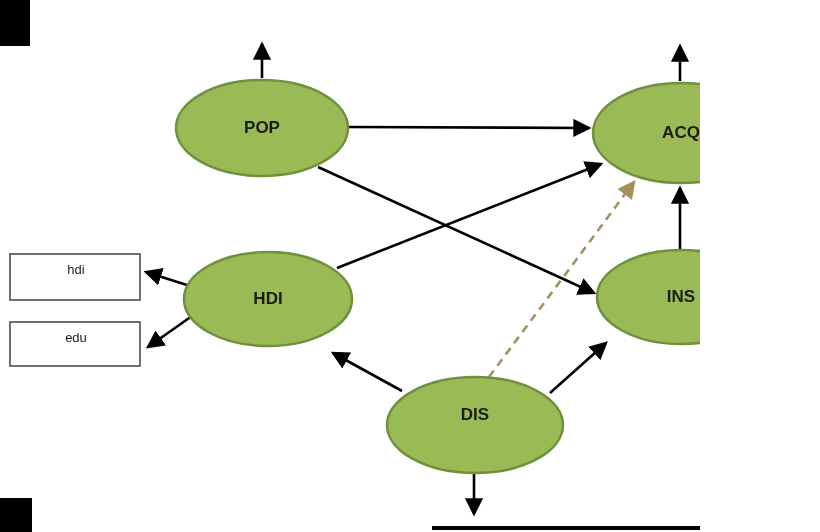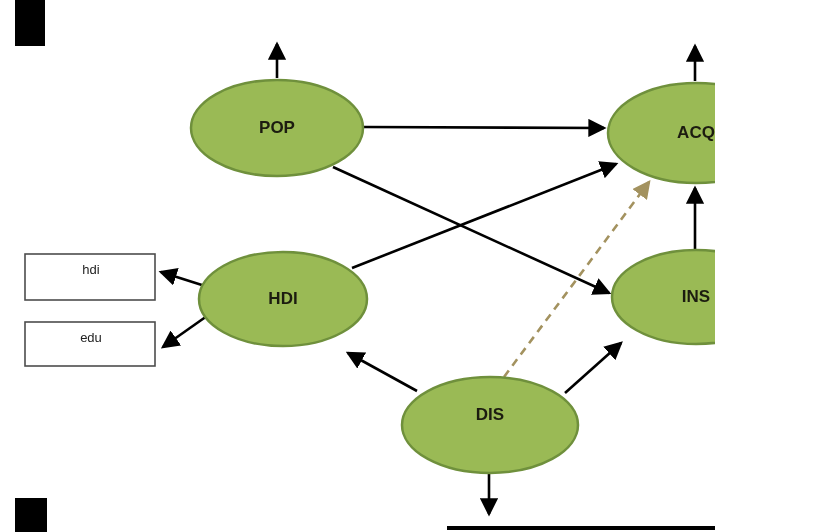--- a/index.html
+++ b/index.html
@@ -2,21 +2,20 @@
 <html><head>
 <meta charset="utf-8">
 <style>
   html,body{margin:0;padding:0;background:#ffffff;}
   .canvas{
     position:relative;
     width:700px;height:532px;
     background:#ffffff;
     font-family:"Liberation Sans",sans-serif;
     overflow:hidden;
-    padding-left:15px;
   }
   svg{display:block;}
   .node{fill:#9aba55;stroke:#6f903c;stroke-width:2.5;}
   .node-label{
     font-family:"Liberation Sans",sans-serif;
     font-weight:bold;font-size:17px;fill:#1c1c10;
     text-anchor:middle;dominant-baseline:middle;
   }
   .ind-rect{fill:#ffffff;stroke:#4d4d4d;stroke-width:1.6;}
   .ind-label{

